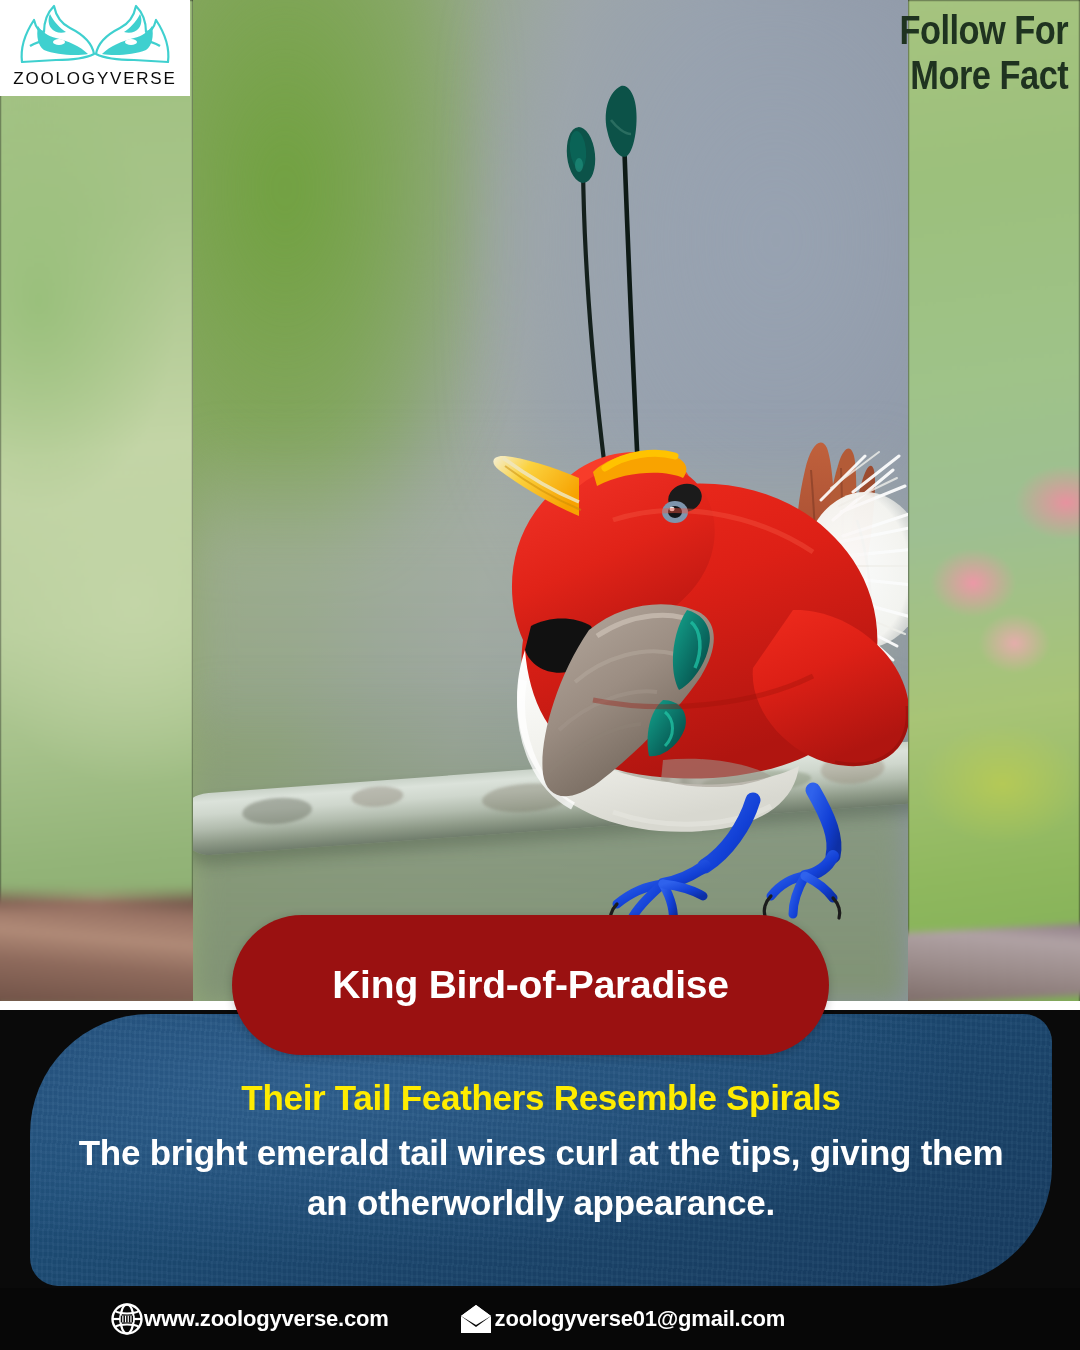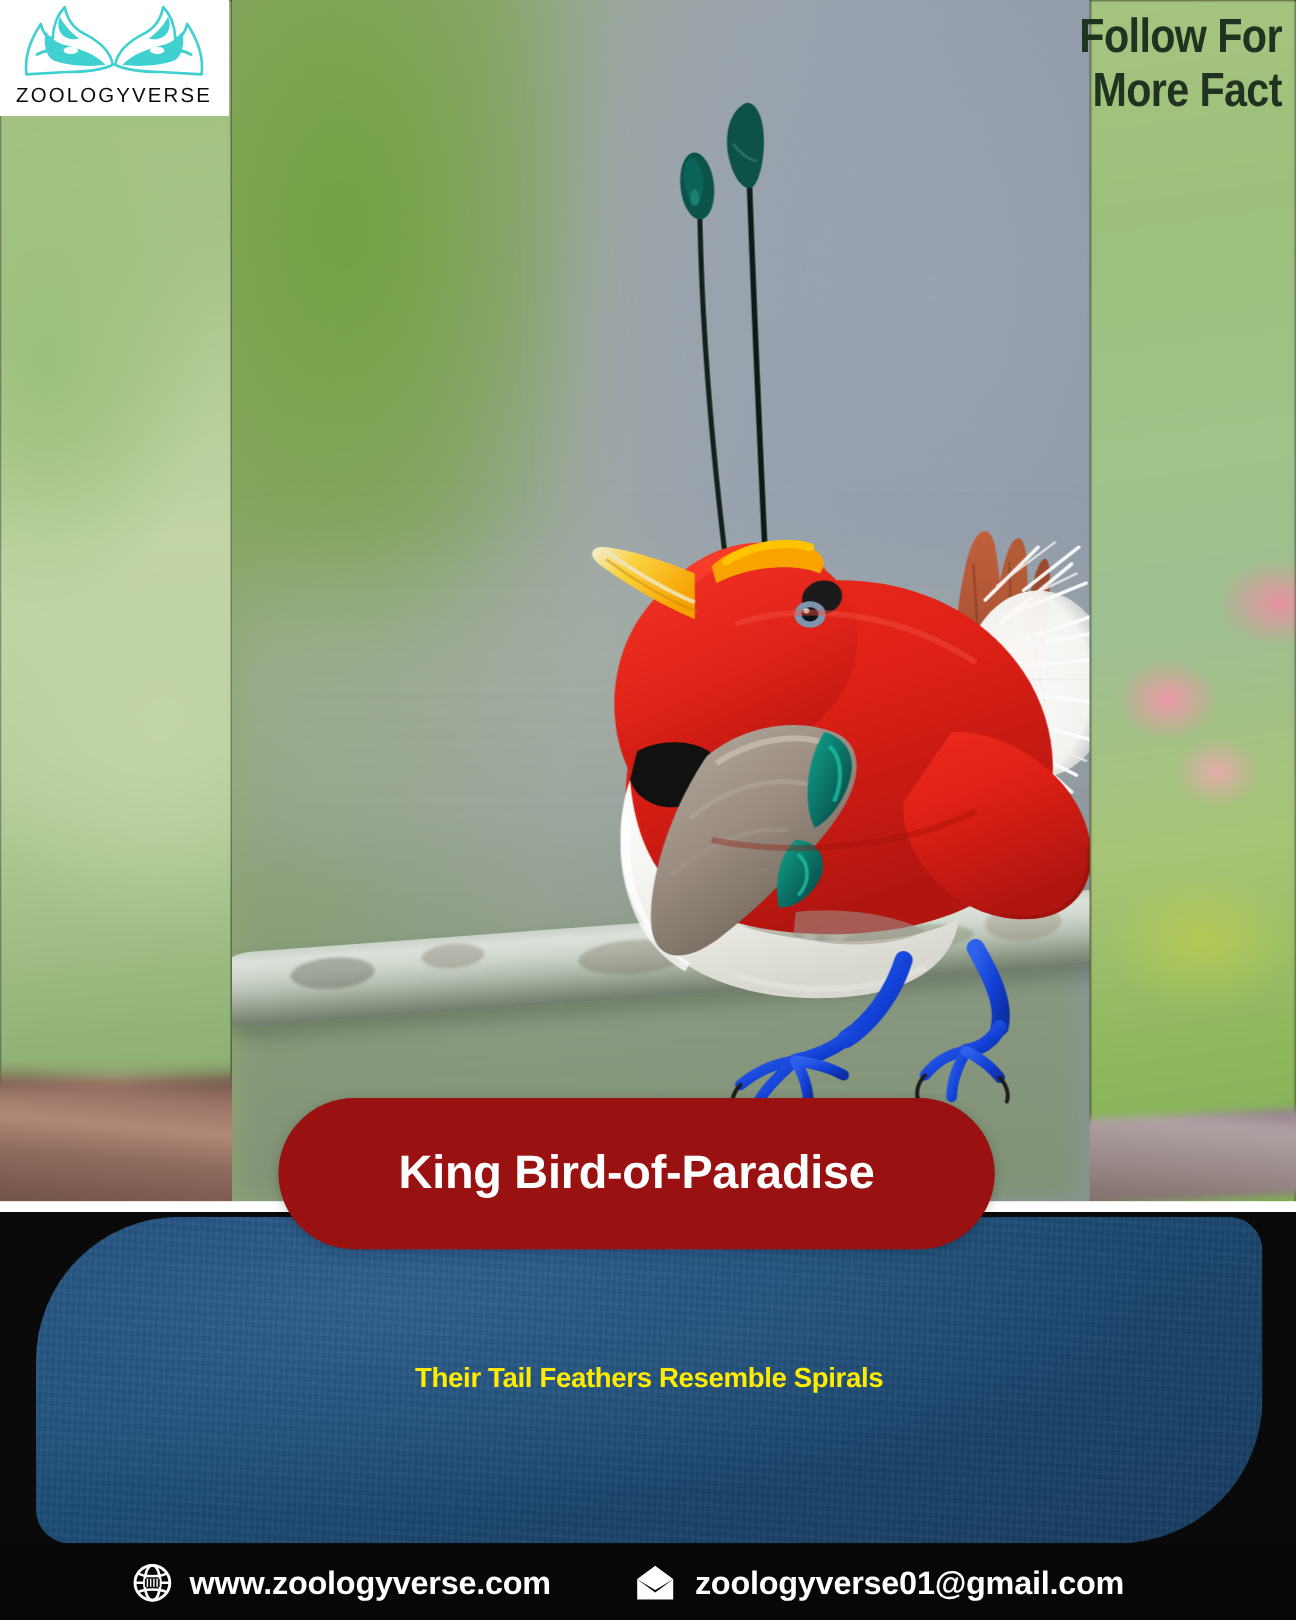--- a/index.html
+++ b/index.html
@@ -144,21 +144,21 @@
     filter: blur(2px);
   }
 
   
   .bird { position: absolute; left: 0; top: 0; width: 715px; height: 1005px; }
 
   
   .title-badge {
     position: absolute;
     left: 232px; top: 915px;
-    width: 597px; height: 126px;
+    width: 597px; height: 140px;
     background: #9a1111;
     border-radius: 80px;
     display: flex;
     flex-direction: column;
     align-items: center;
     justify-content: center;
     z-index: 6;
     box-shadow: 0 2px 10px rgba(0,0,0,.20);
   }
   .title-line {
@@ -202,21 +202,21 @@
     position:absolute; inset:0;
     border-radius: 120px 28px 120px 28px;
     background:
       repeating-linear-gradient(92deg, rgba(255,255,255,.025) 0 2px, rgba(0,0,0,.02) 2px 5px),
       repeating-linear-gradient(4deg, rgba(255,255,255,.02) 0 3px, rgba(0,0,0,.015) 3px 7px);
     pointer-events:none;
   }
   .fact-heading {
     position: relative;
     color: #ffec00;
-    font-size: 23px;
+    font-size: 35px;
     font-weight: bold;
     text-align: center;
     letter-spacing: -0.3px;
     margin-bottom: 10px;
     z-index: 2;
   }
   .fact-body {
     position: relative;
     color: #ffffff;
     font-size: 35px;
@@ -234,23 +234,22 @@
     left: 0; bottom: 0;
     width: 1080px; height: 62px;
     background: #070707;
     display: flex;
     align-items: center;
     z-index: 7;
   }
   .footer-item {
     display: flex;
     align-items: center;
-    gap: 14px;
     color: #ffffff;
-    font-size: 27px;
+    font-size: 22px;
     font-weight: bold;
     letter-spacing: -0.2px;
     justify-content: flex-end;
   }
   .footer-item.web  { margin-left: 110px; }
   .footer-item.mail { margin-left: 68px; }
   .footer-icon { display: flex; align-items: center; }
 
   
   .logo-box {
@@ -521,20 +520,21 @@
   </div>
 
   <div class="white-sep"></div>
 
   <div class="title-badge">
     <div class="title-line">King Bird-of-Paradise</div>
   </div>
 
   <div class="fact-panel">
     <div class="fact-heading">Their Tail Feathers Resemble Spirals</div>
+    <div class="fact-body">The bright emerald tail wires curl at the tips, giving them an otherworldly appearance.</div>
   </div>
 
   <div class="footer">
     <div class="footer-item web">
       <span class="footer-icon">
         <svg width="34" height="34" viewBox="0 0 34 34">
           <circle cx="17" cy="17" r="14.5" fill="none" stroke="#fff" stroke-width="2.4"></circle>
           <ellipse cx="17" cy="17" rx="6.6" ry="14.5" fill="none" stroke="#fff" stroke-width="2.2"></ellipse>
           <line x1="2.5" y1="17" x2="31.5" y2="17" stroke="#fff" stroke-width="2.2"></line>
           <path d="M5.2 9.2 C 10 12.2, 24 12.2, 28.8 9.2" fill="none" stroke="#fff" stroke-width="2"></path>

